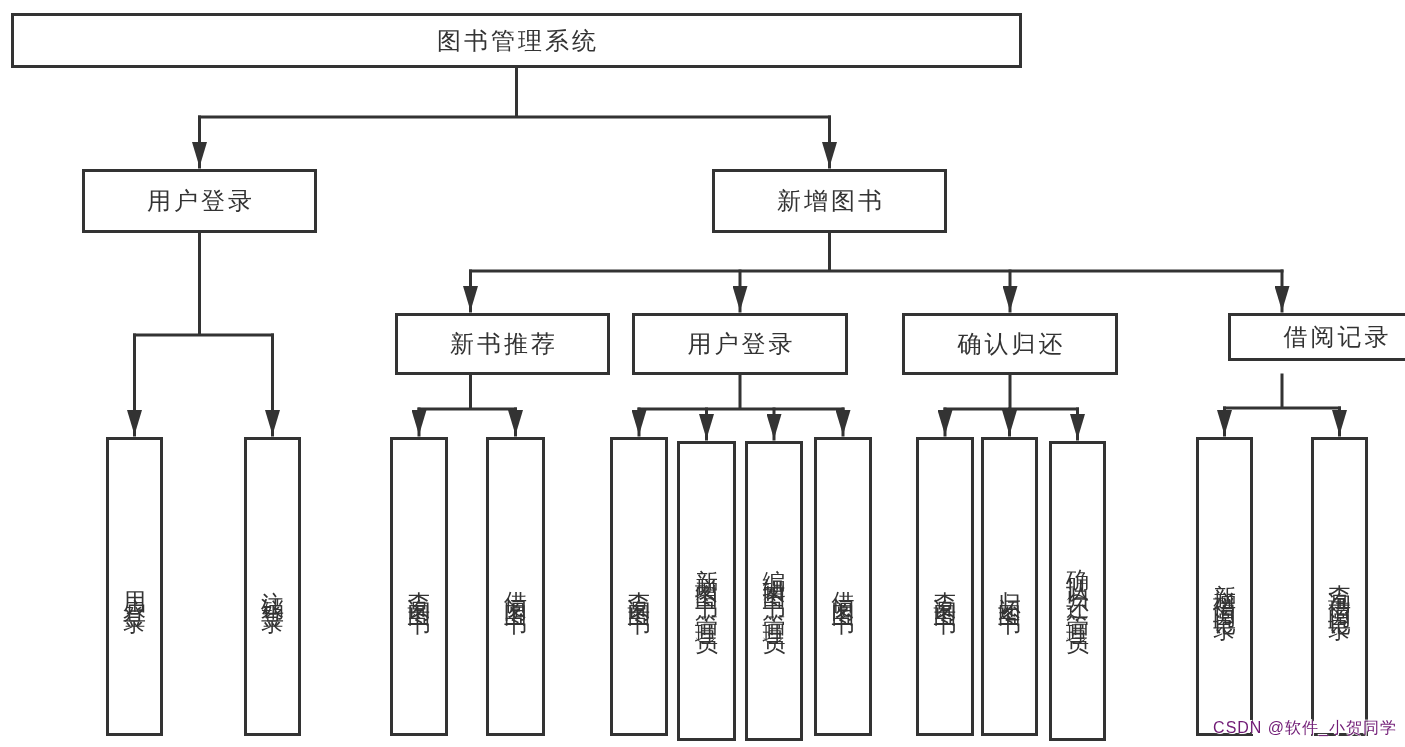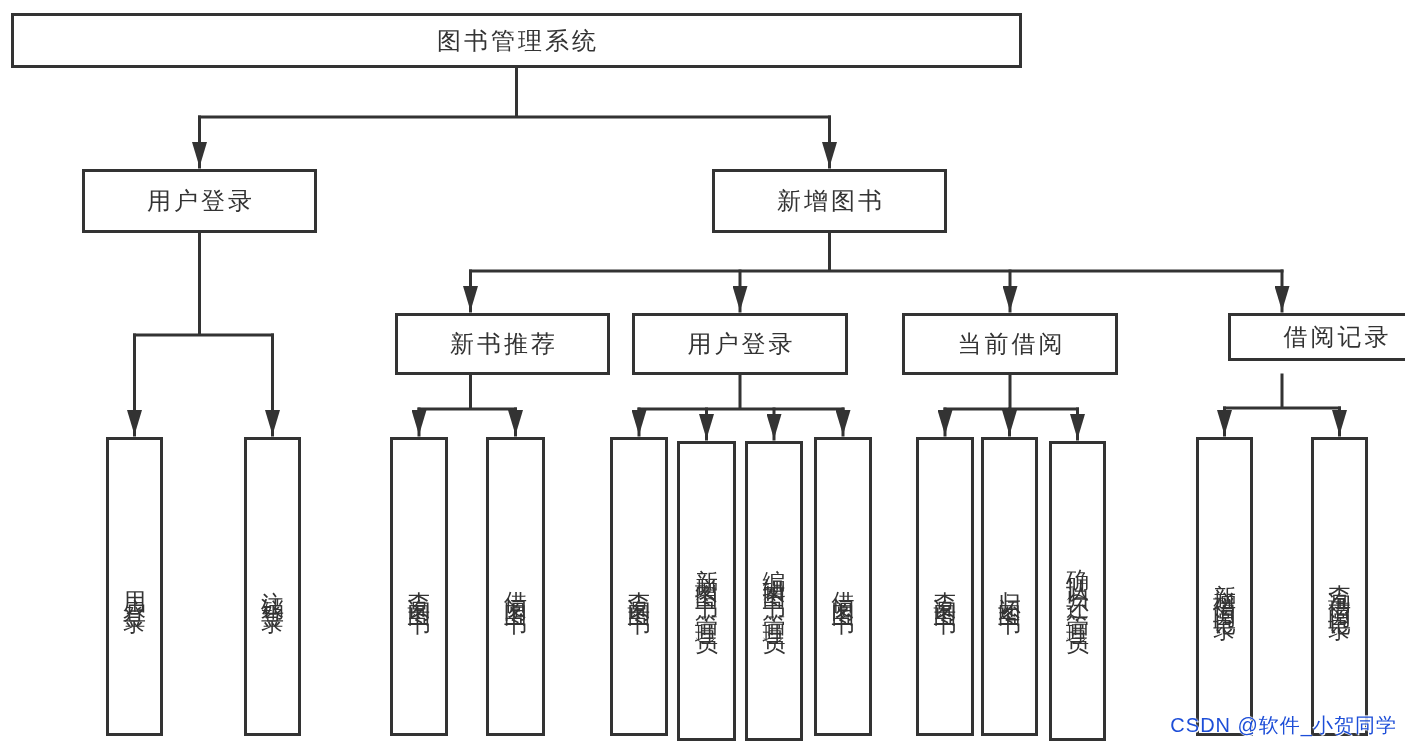--- a/index.html
+++ b/index.html
@@ -40,23 +40,23 @@
     font-size: 23px;
     letter-spacing: 7px;
     line-height: 1;
     white-space: nowrap;
   }
   .v-node.admin span { letter-spacing: 9px; }
   .watermark {
     position: absolute;
     right: 8px;
     bottom: 8px;
-    font-size: 20px;
+    font-size: 16px;
     letter-spacing: 1px;
-    color: #1d4ed8;
+    color: #701a75;
     text-shadow: 0 0 2px #ffffff, 1px 1px 0 #ffffff, -1px -1px 0 #ffffff;
     white-space: nowrap;
   }
 </style>
 </head>
 <body>
 
 <div class="stage">
 
   <svg class="wires" viewBox="0 0 1405 747" xmlns="http://www.w3.org/2000/svg">
@@ -113,21 +113,21 @@
     <span>新增图书</span>
   </div>
 
   <div class="node h-node" style="left:363px; top:313px; width:215px; height:62px;margin-left:32px;">
     <span>新书推荐</span>
   </div>
   <div class="node h-node" style="left:632px; top:313px; width:216px; height:62px;">
     <span>用户登录</span>
   </div>
   <div class="node h-node" style="left:902px; top:313px; width:216px; height:62px;">
-    <span>当前借阅</span>
+    <span>确认归还</span>
   </div>
   <div class="node h-node" style="left:1228px; top:313px; width:216px; height:48px;">
     <span>借阅记录</span>
   </div>
 
   <div class="node v-node" style="left:106px; top:437px; width:57px; height:299px;">
     <span>用户登录</span>
   </div>
   <div class="node v-node" style="left:244px; top:437px; width:57px; height:299px;">
     <span>注销登录</span>

